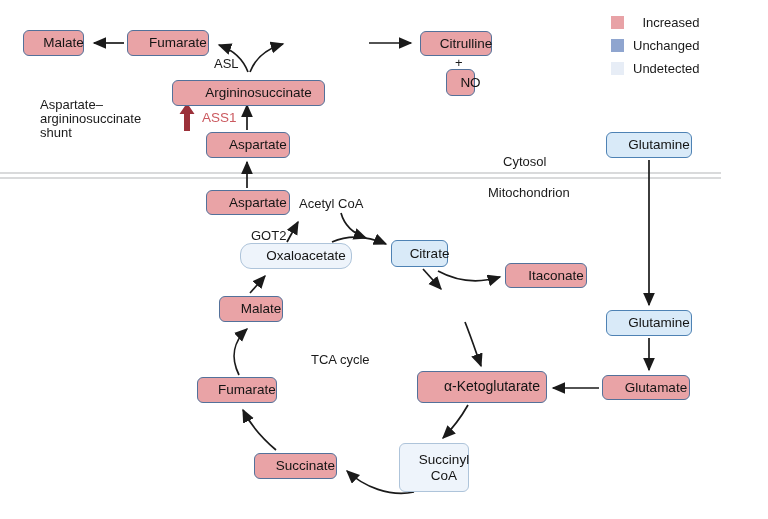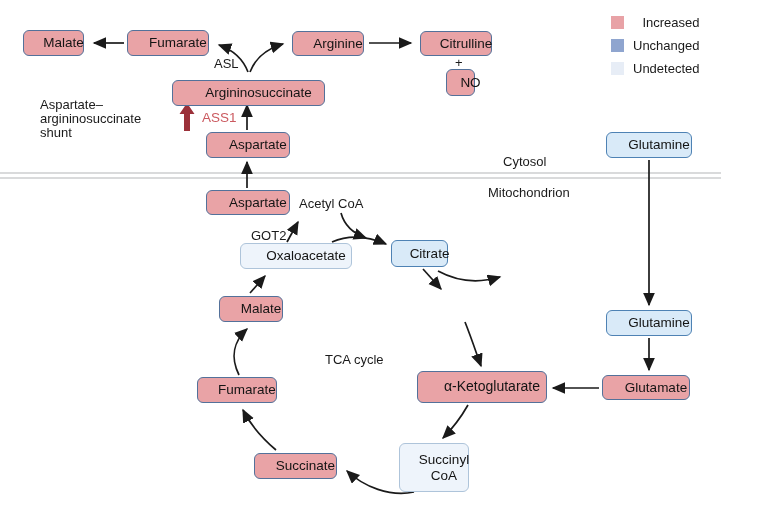--- a/index.html
+++ b/index.html
@@ -76,46 +76,46 @@
       <path d="M 414,492 C 390,497 364,487 347,471" marker-end="url(#ah)"></path>
       <path d="M 276,450 C 262,438 250,424 243,410" marker-end="url(#ah)"></path>
       <path d="M 239,375 C 230,357 234,341 247,329" marker-end="url(#ah)"></path>
     </g>
 
     <polygon points="184,131 190,131 190,114 194.5,114 187,103 179.5,114 184,114" fill="#9b313a"></polygon>
   </svg>
 
   <div class="node" style="left: 23px; top: 30px; width: 61px; height: 26px; background-color: rgb(233, 163, 166); border-color: rgb(83, 113, 154);">Malate</div>
   <div class="node" style="left: 127px; top: 30px; width: 82px; height: 26px; background-color: rgb(233, 163, 166); border-color: rgb(83, 113, 154);">Fumarate</div>
-  <div class="node" style="left: 292px; top: 31px; width: 72px; height: 25px; background-color: rgb(233, 163, 166); border-color: rgb(83, 113, 154);">Arginine</div>
   <div class="node" style="left: 420px; top: 31px; width: 72px; height: 25px; background-color: rgb(233, 163, 166); border-color: rgb(83, 113, 154);">Citrulline</div>
   <div class="node" style="left: 446px; top: 69px; width: 29px; height: 27px; background-color: rgb(233, 163, 166); border-color: rgb(83, 113, 154);">NO</div>
   <div class="node" style="left: 172px; top: 74px; width: 153px; height: 26px; background-color: rgb(233, 163, 166); border-color: rgb(83, 113, 154); margin-top: 6px;">Argininosuccinate</div>
   <div class="node" style="left: 206px; top: 132px; width: 84px; height: 26px; background-color: rgb(233, 163, 166); border-color: rgb(83, 113, 154);">Aspartate</div>
   <div class="node" style="left: 606px; top: 132px; width: 86px; height: 26px; background-color: rgb(217, 234, 248); border-color: rgb(78, 130, 180);">Glutamine</div>
   <div class="node" style="left: 206px; top: 190px; width: 84px; height: 25px; background-color: rgb(233, 163, 166); border-color: rgb(83, 113, 154);">Aspartate</div>
-  <div class="node" style="left: 240px; top: 243px; width: 112px; height: 26px; background-color: rgb(238, 244, 251); border-color: rgb(174, 196, 218);">Oxaloacetate</div>
+  <div class="node" style="left: 240px; top: 243px; width: 112px; height: 26px; background-color: rgb(238, 244, 251); border-color: rgb(174, 196, 218); border-radius: 11px;">Oxaloacetate</div>
   <div class="node" style="left: 391px; top: 240px; width: 57px; height: 27px; background-color: rgb(217, 234, 248); border-color: rgb(78, 130, 180);">Citrate</div>
+  <div class="node" style="left: 505px; top: 263px; width: 82px; height: 25px; background-color: rgb(233, 163, 166); border-color: rgb(83, 113, 154);">Itaconate</div>
   <div class="node" style="left: 606px; top: 310px; width: 86px; height: 26px; background-color: rgb(217, 234, 248); border-color: rgb(78, 130, 180);">Glutamine</div>
   <div class="node" style="left: 219px; top: 296px; width: 64px; height: 26px; background-color: rgb(233, 163, 166); border-color: rgb(83, 113, 154);">Malate</div>
   <div class="node" style="left: 197px; top: 377px; width: 80px; height: 26px; background-color: rgb(233, 163, 166); border-color: rgb(83, 113, 154);">Fumarate</div>
   <div class="node" style="left: 417px; top: 371px; width: 130px; height: 32px; font-size: 14px; background-color: rgb(233, 163, 166); border-color: rgb(83, 113, 154);">α-Ketoglutarate</div>
   <div class="node" style="left: 602px; top: 375px; width: 88px; height: 25px; background-color: rgb(233, 163, 166); border-color: rgb(83, 113, 154);">Glutamate</div>
   <div class="node" style="left: 254px; top: 453px; width: 83px; height: 26px; background-color: rgb(233, 163, 166); border-color: rgb(83, 113, 154);">Succinate</div>
   <div class="node" style="left: 399px; top: 443px; width: 70px; height: 49px; background-color: rgb(238, 244, 251); border-color: rgb(174, 196, 218);">Succinyl
 CoA</div>
 
   <div class="ann" style="left:214px;top:56px">ASL</div>
   <div class="ann red" style="left:202px;top:110px;font-size:13.5px">ASS1</div>
   <div class="ann shunt" style="left:40px;top:98px">Aspartate–argininosuccinate shunt</div>
   <div class="ann" style="left:503px;top:154px">Cytosol</div>
   <div class="ann" style="left:488px;top:185px">Mitochondrion</div>
   <div class="ann" style="left:299px;top:196px">Acetyl CoA</div>
   <div class="ann" style="left:251px;top:228px">GOT2</div>
-  <div class="ann" style="left:325px;top:352px">TCA cycle</div>
+  <div class="ann" style="left:311px;top:352px">TCA cycle</div>
   <div class="ann" style="left:455px;top:55px">+</div>
 
   <div id="legend">
     <div class="legend-row">
       <span class="swatch" style="background-color: rgb(232, 162, 166);"></span>
       <span class="legend-label">Increased</span>
     </div>
     <div class="legend-row">
       <span class="swatch" style="background-color: rgb(143, 165, 207);"></span>
       <span class="legend-label">Unchanged</span>

